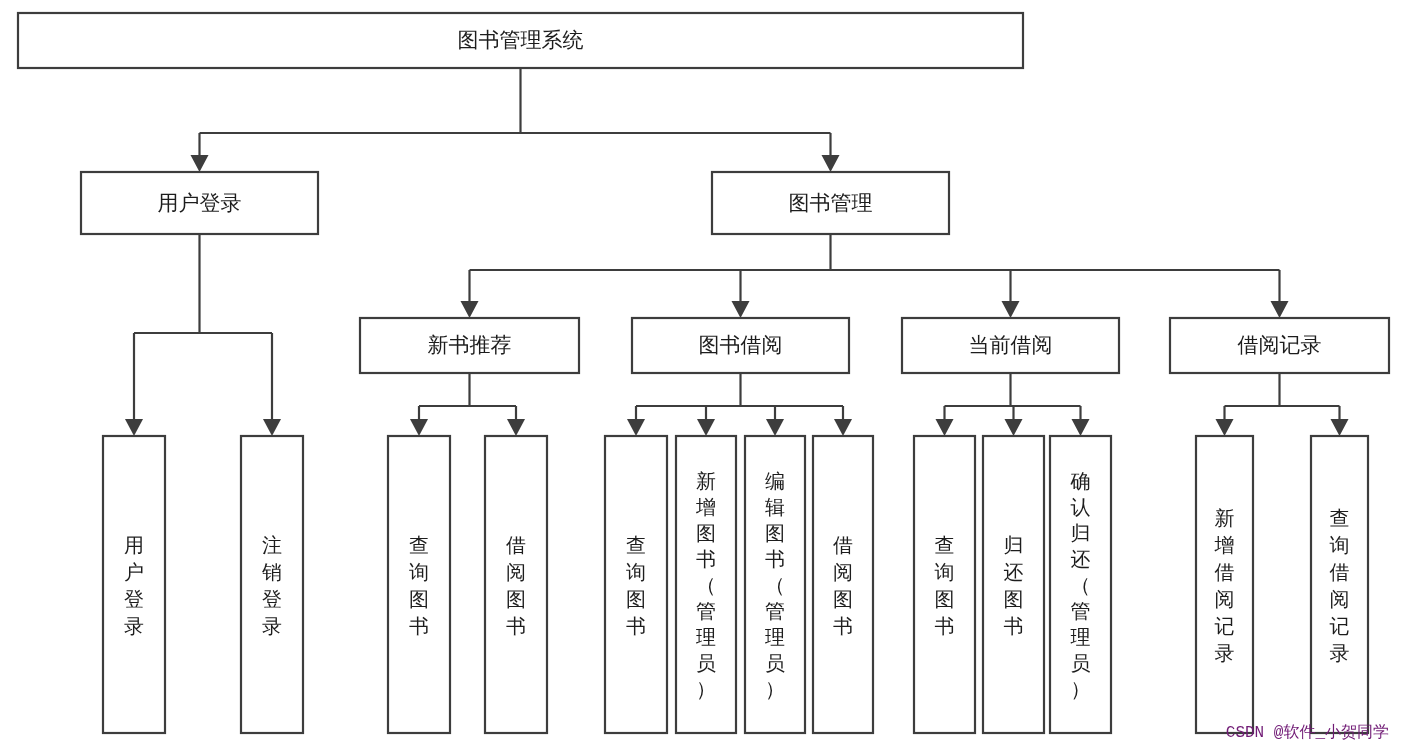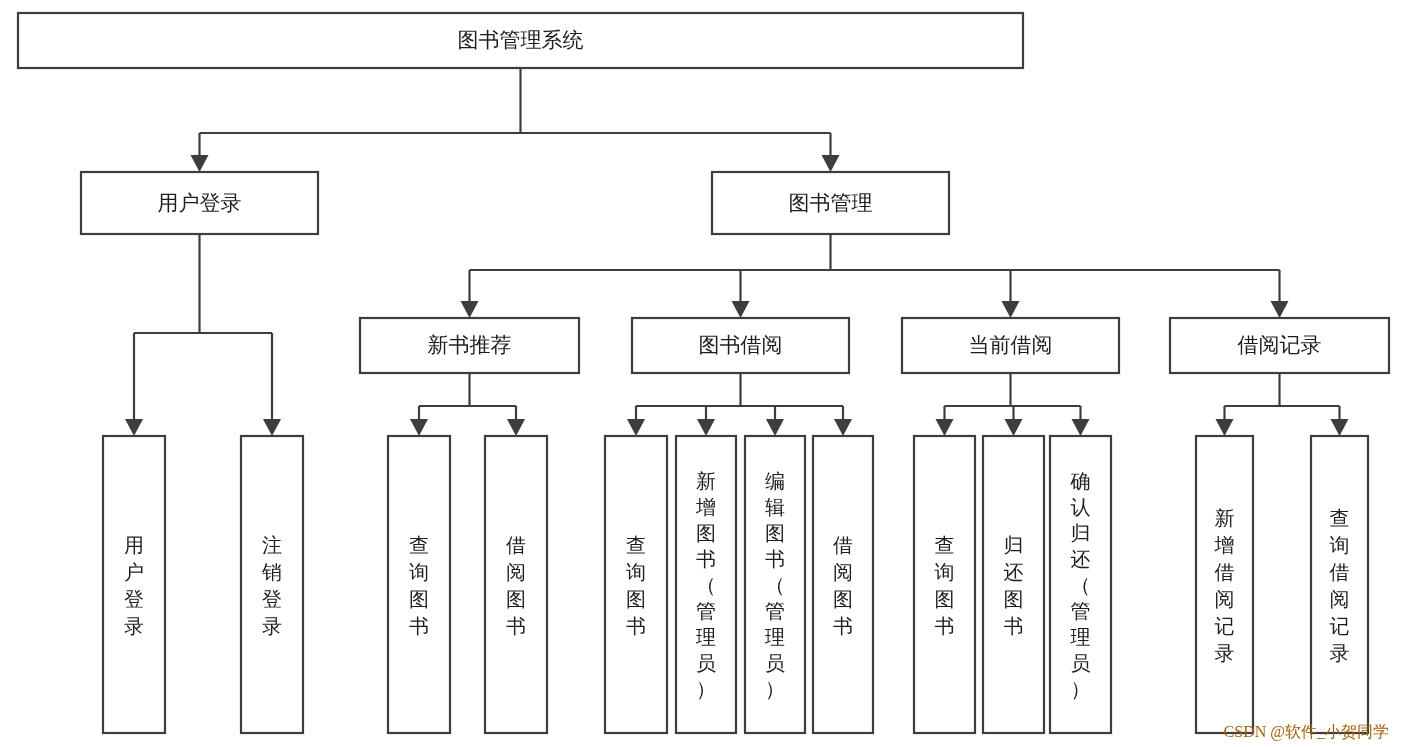--- a/index.html
+++ b/index.html
@@ -51,23 +51,23 @@
   .node-label-vertical {
     fill: #1d1d1d;
     font-family: "Liberation Sans", "DejaVu Sans", sans-serif;
     font-size: 20px;
     text-anchor: middle;
   }
   .watermark {
     position: absolute;
     right: 16px;
     bottom: 4px;
-    font-family: Liberation Serif, serif;
+    font-family: Liberation Mono, monospace;
     font-size: 16px;
-    color: #a16207;
+    color: #701a75;
     white-space: nowrap;
     user-select: none;
   }
 </style>
 </head>
 <body>
 
 <div id="diagram-root">
   <svg class="diagram-canvas" viewBox="0 0 1405 747">
     <g id="edges-layer">

